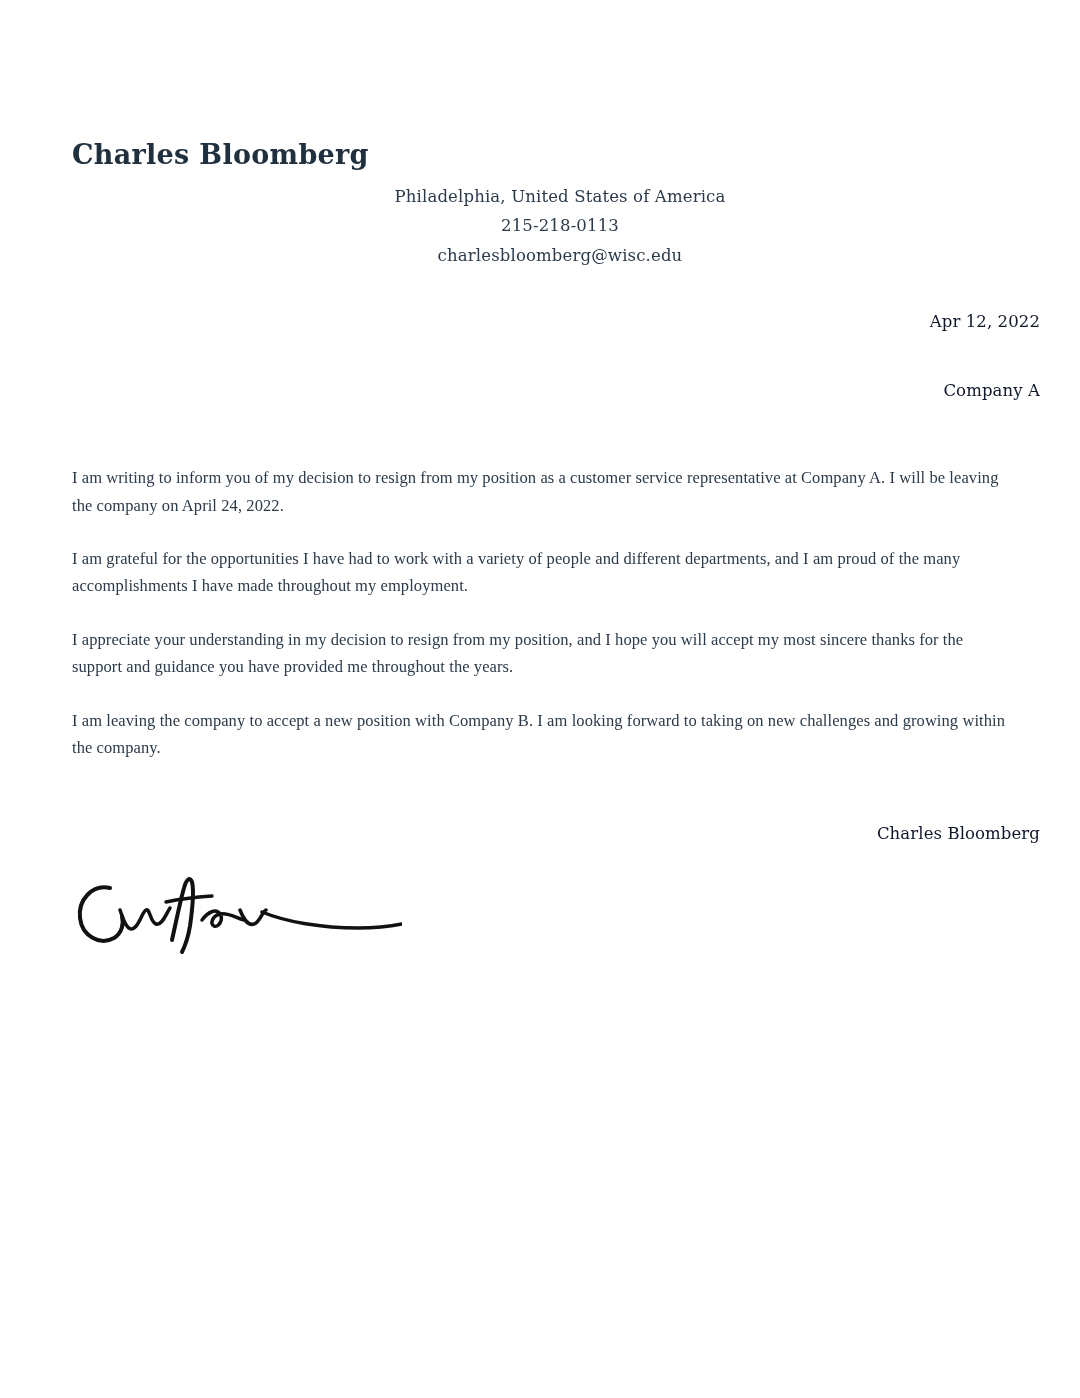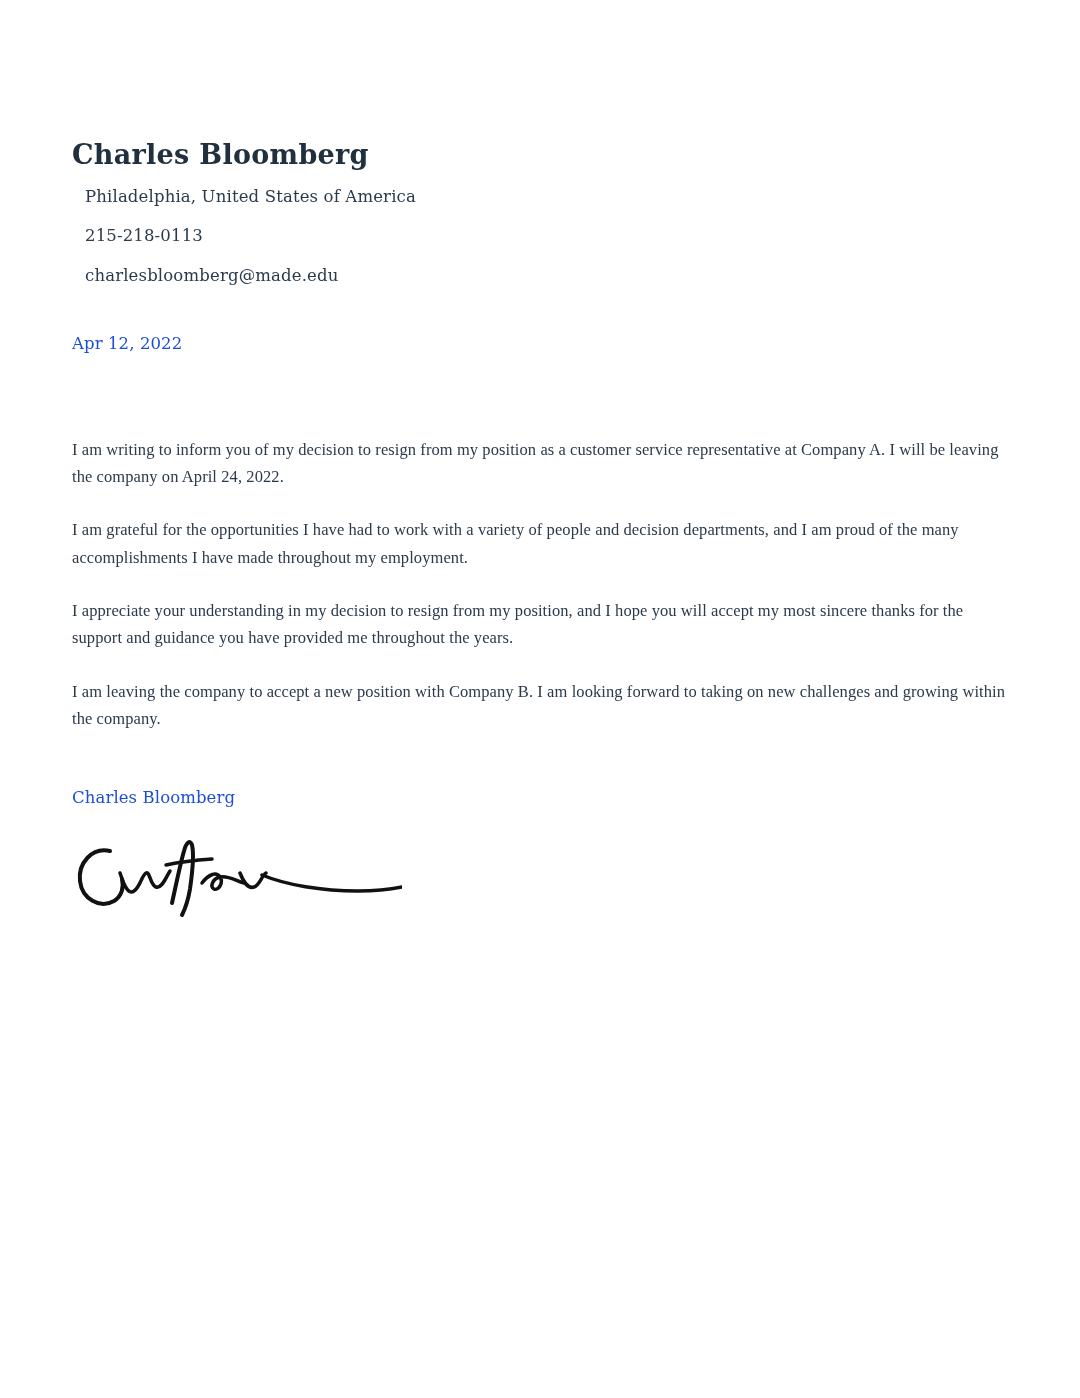--- a/index.html
+++ b/index.html
@@ -27,29 +27,31 @@
     font-weight: bold;
     letter-spacing: 0.3px;
     color: #20303f;
     margin: 0 0 14px 0;
     line-height: 1.1;
   }
   .contact-line {
     font-size: 16.5px;
     line-height: 1.62;
     color: #2b3a4a;
-    margin: 13px;
+    margin: 3px;
     letter-spacing: 0.15px;
+    text-align: center;
   }
   .block {
     font-size: 16.5px;
     line-height: 1.62;
-    color: #1d4ed8;
-    margin: 0;
+    color: #0f172a;
+    margin: 8px;
     letter-spacing: 0.1px;
+    text-align: right;
   }
   .spacer-sm { height: 28px; }
   .spacer-md { height: 26px; }
   .para {
     font-size: 16.5px;
     line-height: 1.66;
     color: #2b3a4a;
     margin: 0 0 26px 0;
     max-width: 940px;
     letter-spacing: 0.08px;
@@ -66,36 +68,37 @@
 </style>
 </head>
 <body>
 
 <div class="page">
 
   <h1 class="name">Charles Bloomberg</h1>
 
   <p class="contact-line">Philadelphia, United States of America</p>
   <p class="contact-line">215-218-0113</p>
-  <p class="contact-line">charlesbloomberg@made.edu</p>
+  <p class="contact-line">charlesbloomberg@wisc.edu</p>
 
   <div class="spacer-sm"></div>
 
   <p class="block">Apr 12, 2022</p>
 
   <div class="spacer-md"></div>
 
+  <p class="block">Company A</p>
 
   <div class="spacer-md"></div>
 
 
   <div class="spacer-md"></div>
 
   <p class="para">I am writing to inform you of my decision to resign from my position as a customer service representative at Company A. I will be leaving the company on April 24, 2022.</p>
-  <p class="para">I am grateful for the opportunities I have had to work with a variety of people and decision departments, and I am proud of the many accomplishments I have made throughout my employment.</p>
+  <p class="para">I am grateful for the opportunities I have had to work with a variety of people and different departments, and I am proud of the many accomplishments I have made throughout my employment.</p>
   <p class="para">I appreciate your understanding in my decision to resign from my position, and I hope you will accept my most sincere thanks for the support and guidance you have provided me throughout the years.</p>
   <p class="para">I am leaving the company to accept a new position with Company B. I am looking forward to taking on new challenges and growing within the company.</p>
 
 
   <div class="spacer-md"></div>
 
   <p class="block">Charles Bloomberg</p>
 
   <div class="signature-wrap">
     <svg width="330" height="90" viewBox="0 0 330 90" xmlns="http://www.w3.org/2000/svg">

